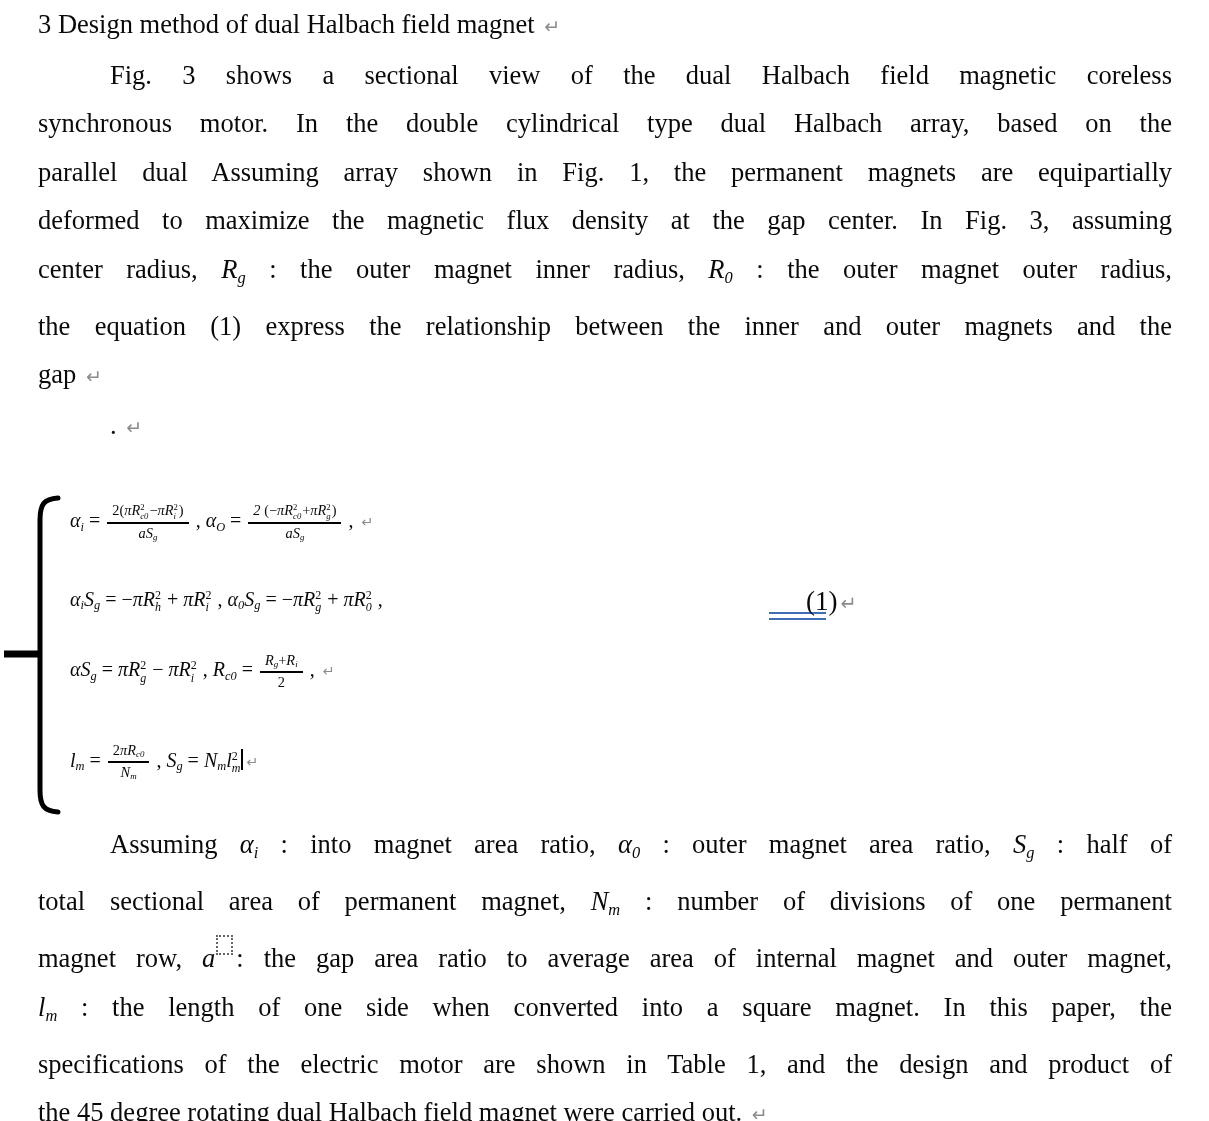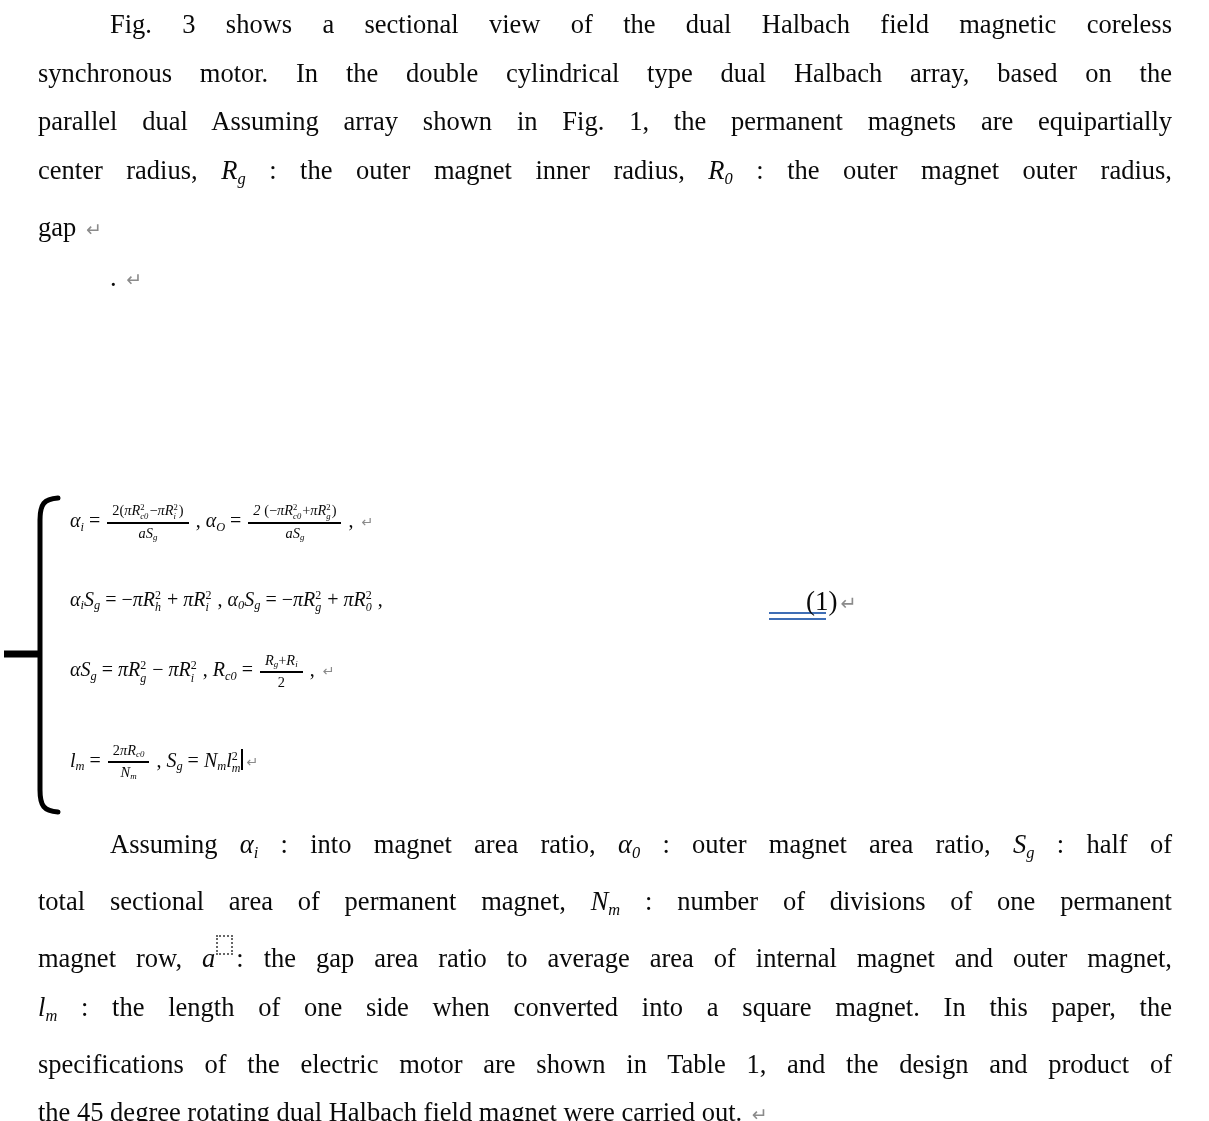--- a/index.html
+++ b/index.html
@@ -37,24 +37,27 @@
   .eqnum{position:absolute;left:806px;top:586px;font-size:27px;}
   .equnder{position:absolute;left:769px;top:612px;width:57px;height:4px;
            border-top:2px solid #3f6eb5;border-bottom:2px solid #3f6eb5;}
 </style>
 </head>
 <body>
 
 <div class="page">
 
   <div class="flow">
+    <div class="tline"><span class="rn">3 Design method of dual Halbach field magnet </span><span class="ret">↵</span></div>
     <div class="tline just ind"><span class="rn">Fig. 3 shows a sectional view of the dual Halbach field magnetic coreless</span></div>
     <div class="tline just"><span class="rn">synchronous motor. In the double cylindrical type dual Halbach array, based on the</span></div>
     <div class="tline just"><span class="rn">parallel dual Assuming array shown in Fig. 1, the permanent magnets are equipartially</span></div>
+    <div class="tline just"><span class="rn">deformed to maximize the magnetic flux density at the gap center. In Fig. 3, assuming</span></div>
     <div class="tline just"><span class="rn">center radius, </span><span class="ri">R</span><span class="rsub">g</span><span class="rn"> : the outer magnet inner radius, </span><span class="ri">R</span><span class="rsub">0</span><span class="rn"> : the outer magnet outer radius,</span></div>
+    <div class="tline just"><span class="rn">the equation (1) express the relationship between the inner and outer magnets and the</span></div>
     <div class="tline"><span class="rn">gap </span><span class="ret">↵</span></div>
     <div class="tline ind"><span class="rn">. </span><span class="ret">↵</span></div>
   </div>
 
   <svg class="brace" width="64" height="324" viewBox="0 0 64 324">
     <path d="M58,4 C44,5 40,10 40,26 L40,296 C40,312 44,317 58,318" fill="none" stroke="#000" stroke-width="5" stroke-linecap="round"></path>
     <path d="M40,160 H4" fill="none" stroke="#000" stroke-width="7" stroke-linecap="butt"></path>
   </svg>
 
   <div class="eqline" style="top:502px;"><span class="ri">α</span><span class="rsub">i</span><span class="rn"> = </span><span class="frac">

